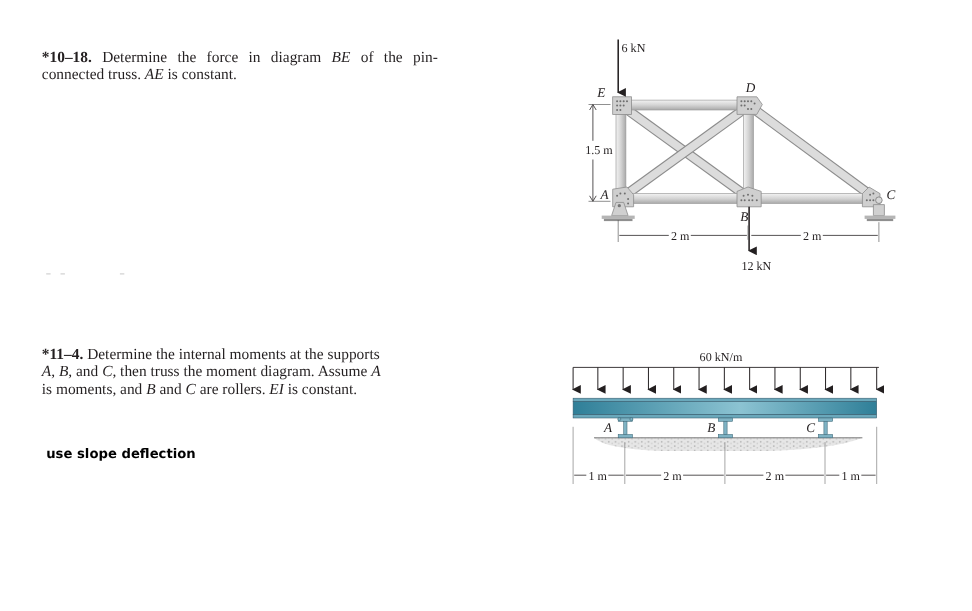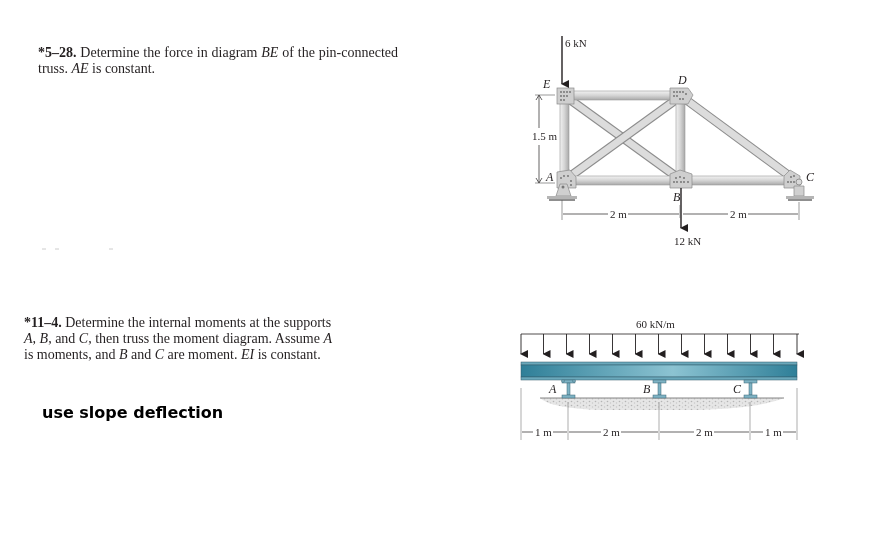--- a/index.html
+++ b/index.html
@@ -1,32 +1,32 @@
 <!DOCTYPE html>
 <html><head>
 <meta charset="utf-8">
 <style>
   html, body { margin:0; padding:0; background:#ffffff; }
   body { width:884px; height:555px; position:relative; overflow:hidden; font-family:"Liberation Serif", serif; color:#231f20; }
   .problem { position:absolute; font-size:14px; line-height:16px; }
   .problem b { font-weight:bold; }
   .problem i { }
   #p1 { left:38px; top:45px; width:360px; text-align:justify; }
-  #p2 { left:24px; top:315px; width:350px; }
-  .note { position:absolute; left:42px; top:402px; font-family:"DejaVu Sans", sans-serif; font-weight:bold; font-size:16px; line-height:21px; color:#000; }
+  #p2 { left:38px; top:315px; width:350px; }
+  .note { position:absolute; left:42px; top:402px; font-family:"DejaVu Sans", sans-serif; font-weight:bold; font-size:12px; line-height:21px; color:#000; }
   .fig { position:absolute; left:0; top:0; }
   .lbl { font-family:"Liberation Serif", serif; font-size:11px; fill:#231f20; }
   .lbl-i { font-family:"Liberation Serif", serif; font-style:italic; font-size:12px; fill:#231f20; }
 </style>
 </head>
 <body>
 
-<div id="p1" class="problem"><b>*5–28.</b><span> Determine the force in diagram </span><i>BE</i><span> of the pin-connected truss. </span><i>AE</i><span> is constant.</span></div>
-
-<div id="p2" class="problem"><b>*11–4.</b><span> Determine the internal moments at the supports</span><br><i>A</i><span>, </span><i>B</i><span>, and </span><i>C</i><span>, then truss the moment diagram. Assume </span><i>A</i><br><span>is moments, and </span><i>B</i><span> and </span><i>C</i><span> are moment. </span><i>EI</i><span> is constant.</span></div>
+<div id="p1" class="problem"><b>*10–18.</b><span> Determine the force in diagram </span><i>BE</i><span> of the pin-connected truss. </span><i>AE</i><span> is constant.</span></div>
+
+<div id="p2" class="problem"><b>*11–4.</b><span> Determine the internal moments at the supports</span><br><i>A</i><span>, </span><i>B</i><span>, and </span><i>C</i><span>, then truss the moment diagram. Assume </span><i>A</i><br><span>is moments, and </span><i>B</i><span> and </span><i>C</i><span> are rollers. </span><i>EI</i><span> is constant.</span></div>
 
 <div class="note">
   <div>use slope deflection</div>
 </div>
 
 <svg class="fig" width="884" height="555">
   <defs>
     <linearGradient id="member" x1="0" y1="0" x2="0" y2="1">
       <stop offset="0" stop-color="#f2f2f2"></stop>
         <stop offset="0.5" stop-color="#d4d4d4"></stop>

